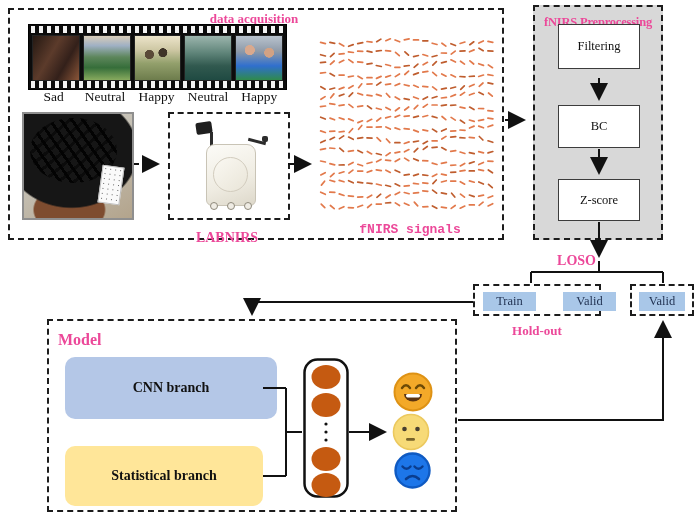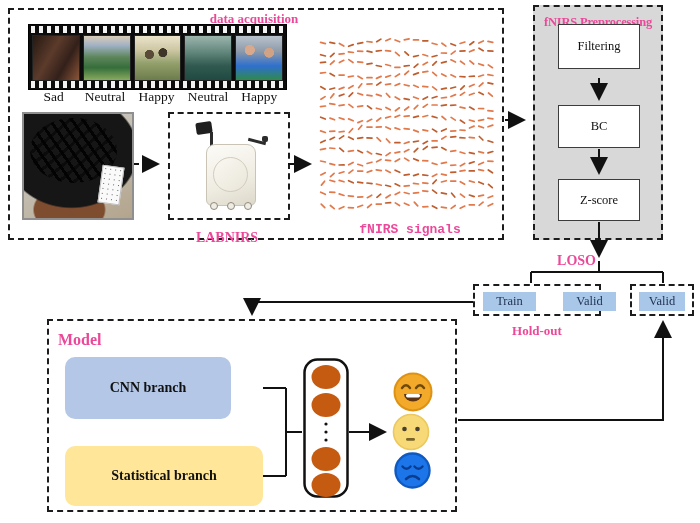--- a/index.html
+++ b/index.html
@@ -91,21 +91,21 @@
   #train-box{left:8px;top:6px;width:53px;height:19px;}
   #valid-box{left:52px;top:6px;width:53px;height:19px;margin-left:36px;}
   #test-box{left:7px;top:6px;width:46px;height:19px;}
   #holdout-label{left:473px;top:316px;width:128px;font-size:13px;}
 
   
   #model-box{left:47px;top:319px;width:410px;height:193px;border:2.5px dashed #1c1c1c;box-sizing:border-box;}
   #model-title{left:58px;top:324px;font-size:16px;}
   .branch{border-radius:10px;display:flex;align-items:center;justify-content:center;
           font-weight:bold;font-size:14px;color:#111;}
-  #cnn-branch{left:65px;top:357px;width:166px;height:62px;background:#b4c7e7;}
+  #cnn-branch{left:65px;top:357px;width:212px;height:62px;background:#b4c7e7;}
   #stat-branch{left:65px;top:446px;width:198px;height:60px;background:#ffe699;}
   #neuron-box{left:303px;top:358px;width:46px;height:140px;}
 
   #learned-label{left:252px;top:284px;width:150px;font-size:13px;}
   #inference-label{left:458px;top:401px;width:205px;font-size:13px;}
 
   .emoji{position:absolute;}
   #emoji-happy{left:393px;top:372px;}
   #emoji-neutral{left:392px;top:413px;}
   #emoji-sad{left:394px;top:452px;}

